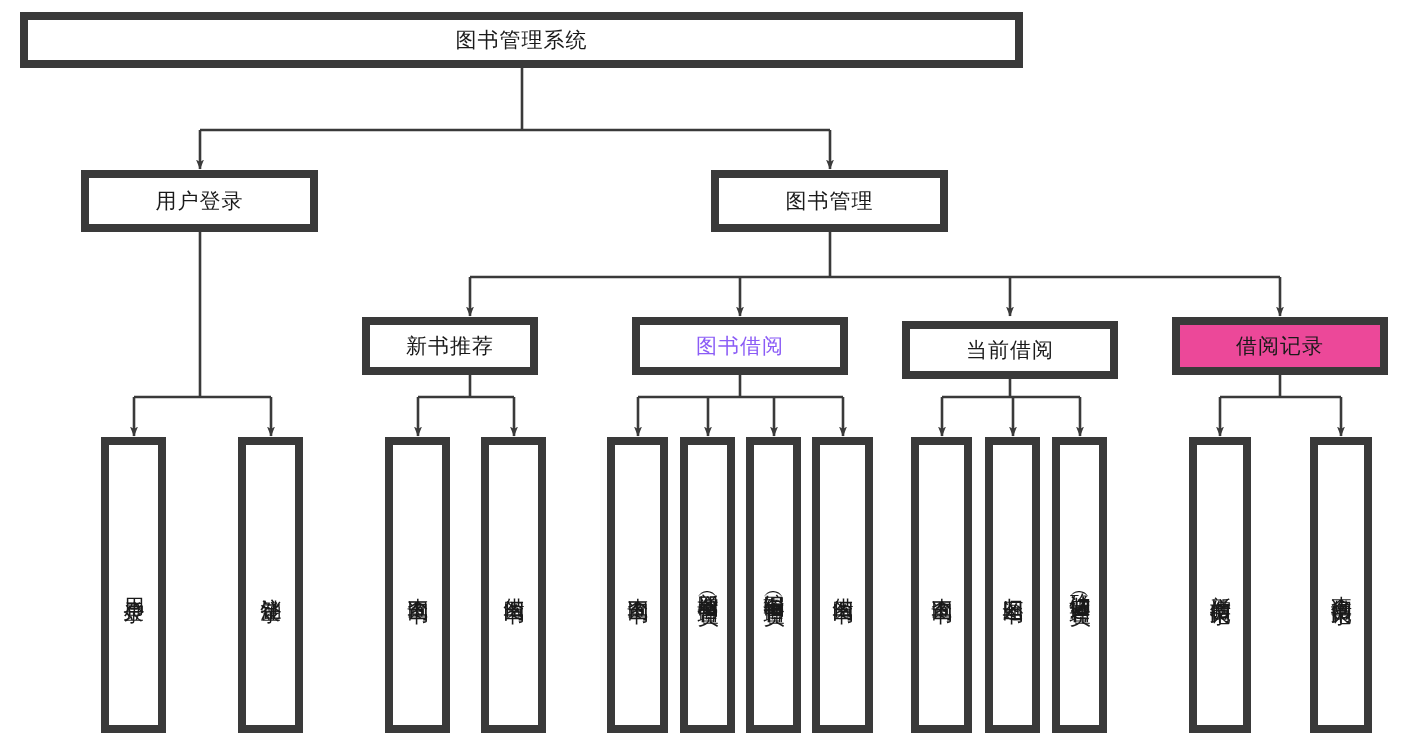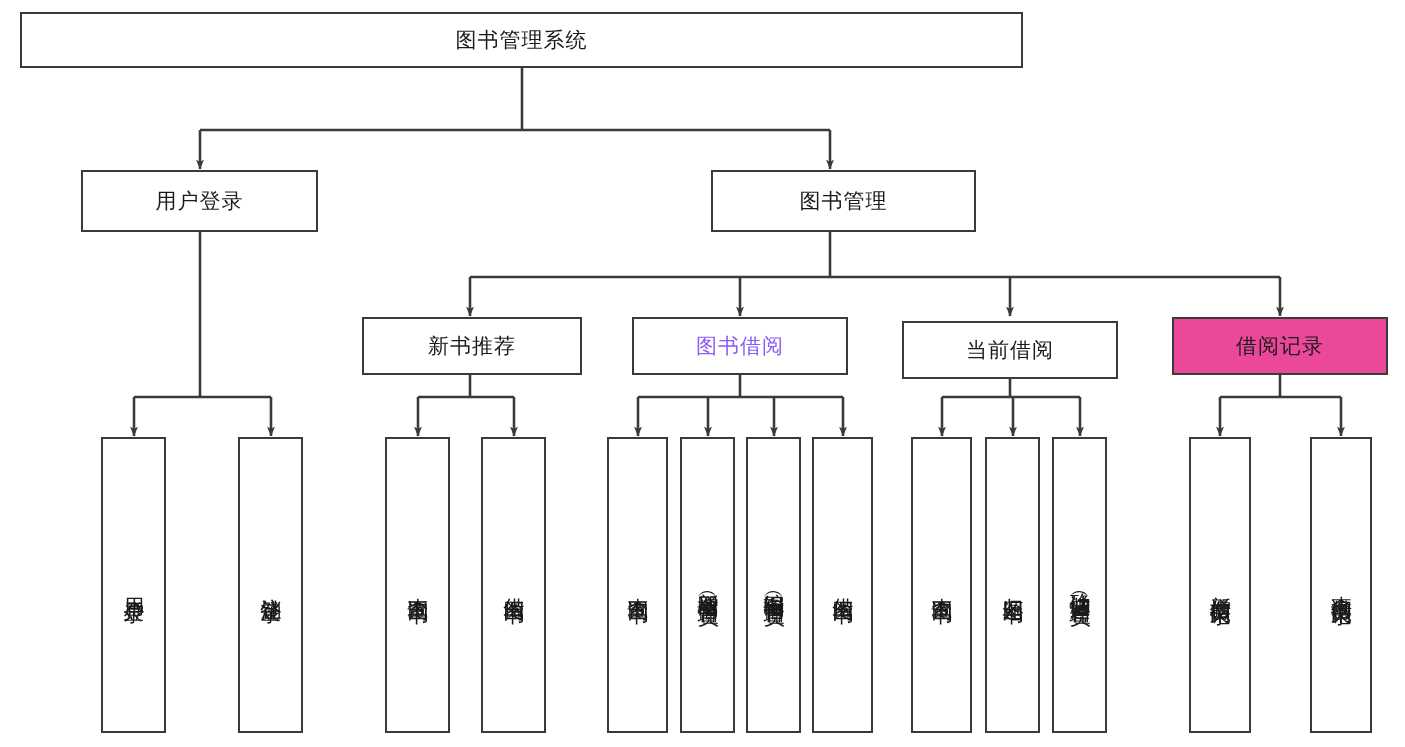--- a/index.html
+++ b/index.html
@@ -22,21 +22,21 @@
     position: absolute;
     left: 0;
     top: 0;
     width: 1405px;
     height: 747px;
     pointer-events: none;
   }
   .node {
     position: absolute;
     box-sizing: border-box;
-    border: 2px solid #a21caf;
+    border: 8px solid #a21caf;
     background: #ffffff;
     display: flex;
     align-items: center;
     justify-content: center;
     color: #1a1a1a;
     text-align: center;
   }
   .node.h {
     font-size: 21px;
     letter-spacing: 1px;
@@ -111,24 +111,24 @@
       </g>
   </svg>
 
   <div id="nodes">
       <div class="node h" style="left: 20px; top: 12px; width: 1003px; height: 56px; border-color: rgb(58, 58, 58); background: rgb(255, 255, 255); color: rgb(26, 26, 26);">
         <span class="node-label">图书管理系统</span>
       </div>
       <div class="node h" style="left: 81px; top: 170px; width: 237px; height: 62px; border-color: rgb(58, 58, 58); background: rgb(255, 255, 255); color: rgb(26, 26, 26);">
         <span class="node-label">用户登录</span>
       </div>
-      <div class="node h" style="left: 711px; top: 170px; width: 265px; height: 62px; border-color: rgb(58, 58, 58); background: rgb(255, 255, 255); color: rgb(26, 26, 26);">
+      <div class="node h" style="left: 711px; top: 170px; width: 237px; height: 62px; border-color: rgb(58, 58, 58); background: rgb(255, 255, 255); color: rgb(26, 26, 26);">
         <span class="node-label">图书管理</span>
       </div>
-      <div class="node h" style="left: 362px; top: 317px; width: 220px; height: 58px; border-color: rgb(58, 58, 58); background: rgb(255, 255, 255); color: rgb(26, 26, 26);">
+      <div class="node h" style="left: 362px; top: 317px; width: 176px; height: 58px; border-color: rgb(58, 58, 58); background: rgb(255, 255, 255); color: rgb(26, 26, 26);">
         <span class="node-label">新书推荐</span>
       </div>
       <div class="node h" style="left: 632px; top: 317px; width: 216px; height: 58px; border-color: rgb(58, 58, 58); background: rgb(255, 255, 255); color: #8b5cf6;">
         <span class="node-label">图书借阅</span>
       </div>
       <div class="node h" style="left: 902px; top: 321px; width: 216px; height: 58px; border-color: rgb(58, 58, 58); background: rgb(255, 255, 255); color: rgb(26, 26, 26);">
         <span class="node-label">当前借阅</span>
       </div>
       <div class="node h" style="left: 1172px; top: 317px; width: 216px; height: 58px; border-color: rgb(58, 58, 58); background: #ec4899; color: rgb(26, 26, 26);">
         <span class="node-label">借阅记录</span>

